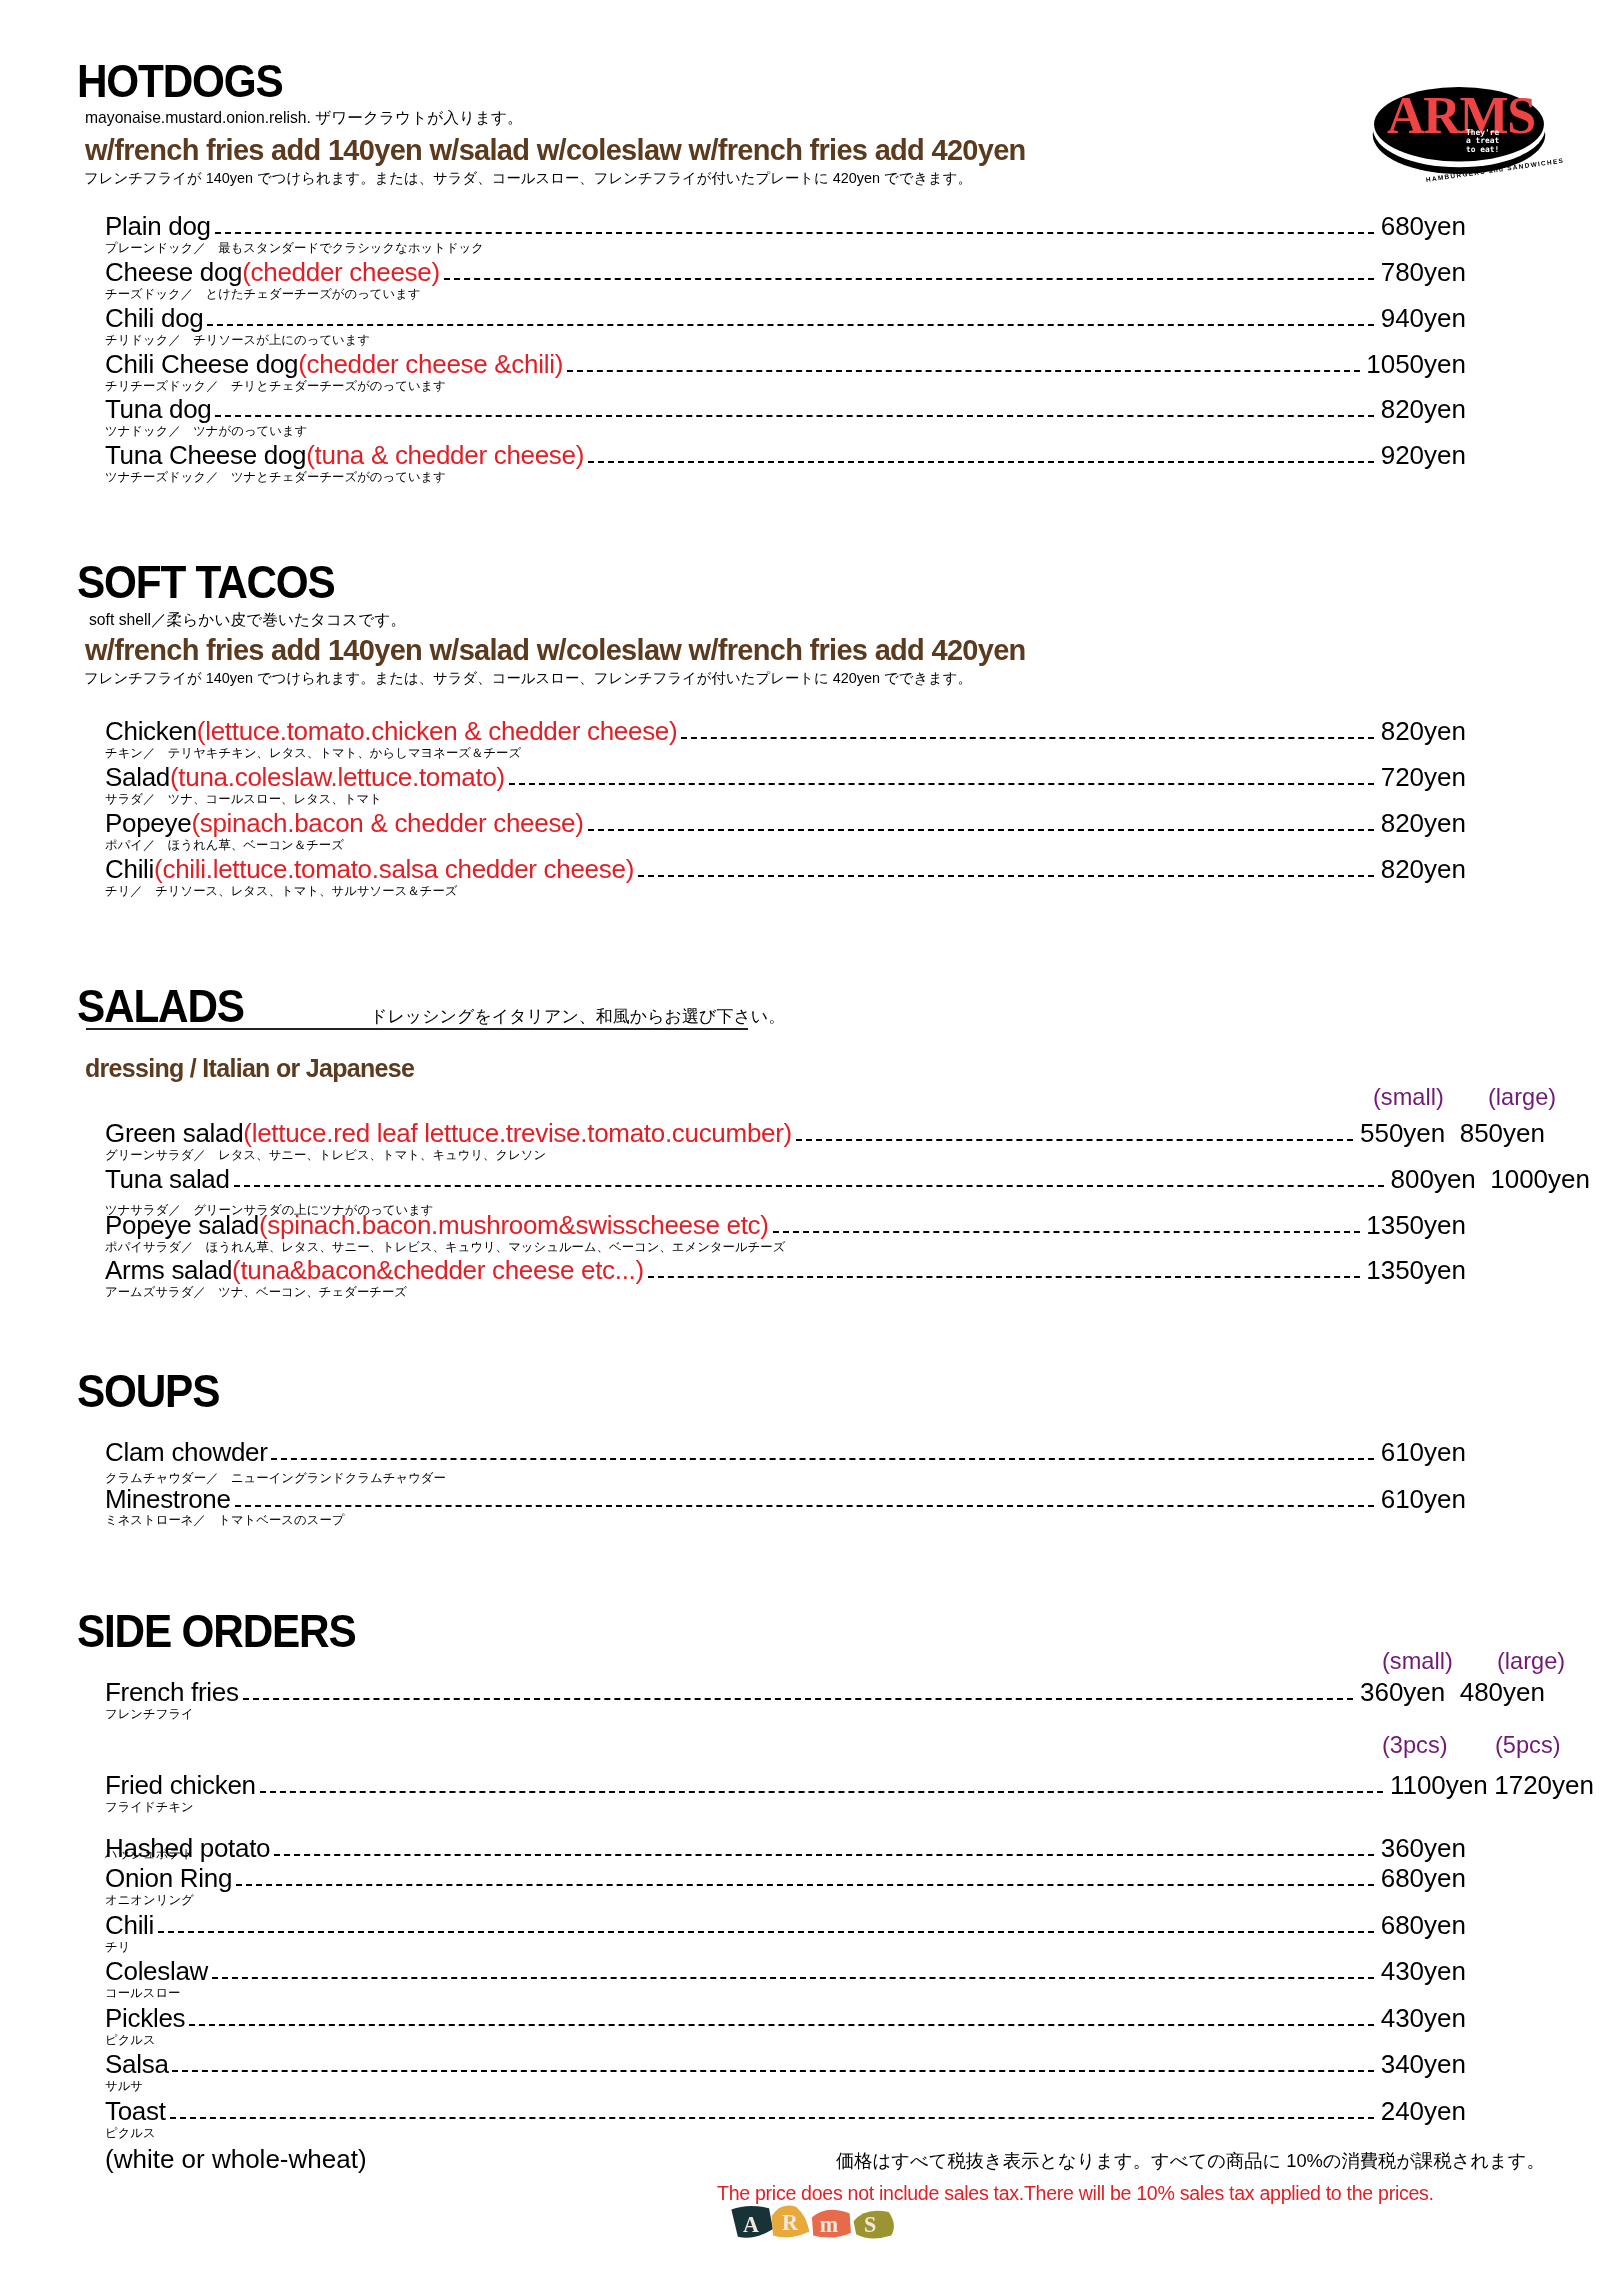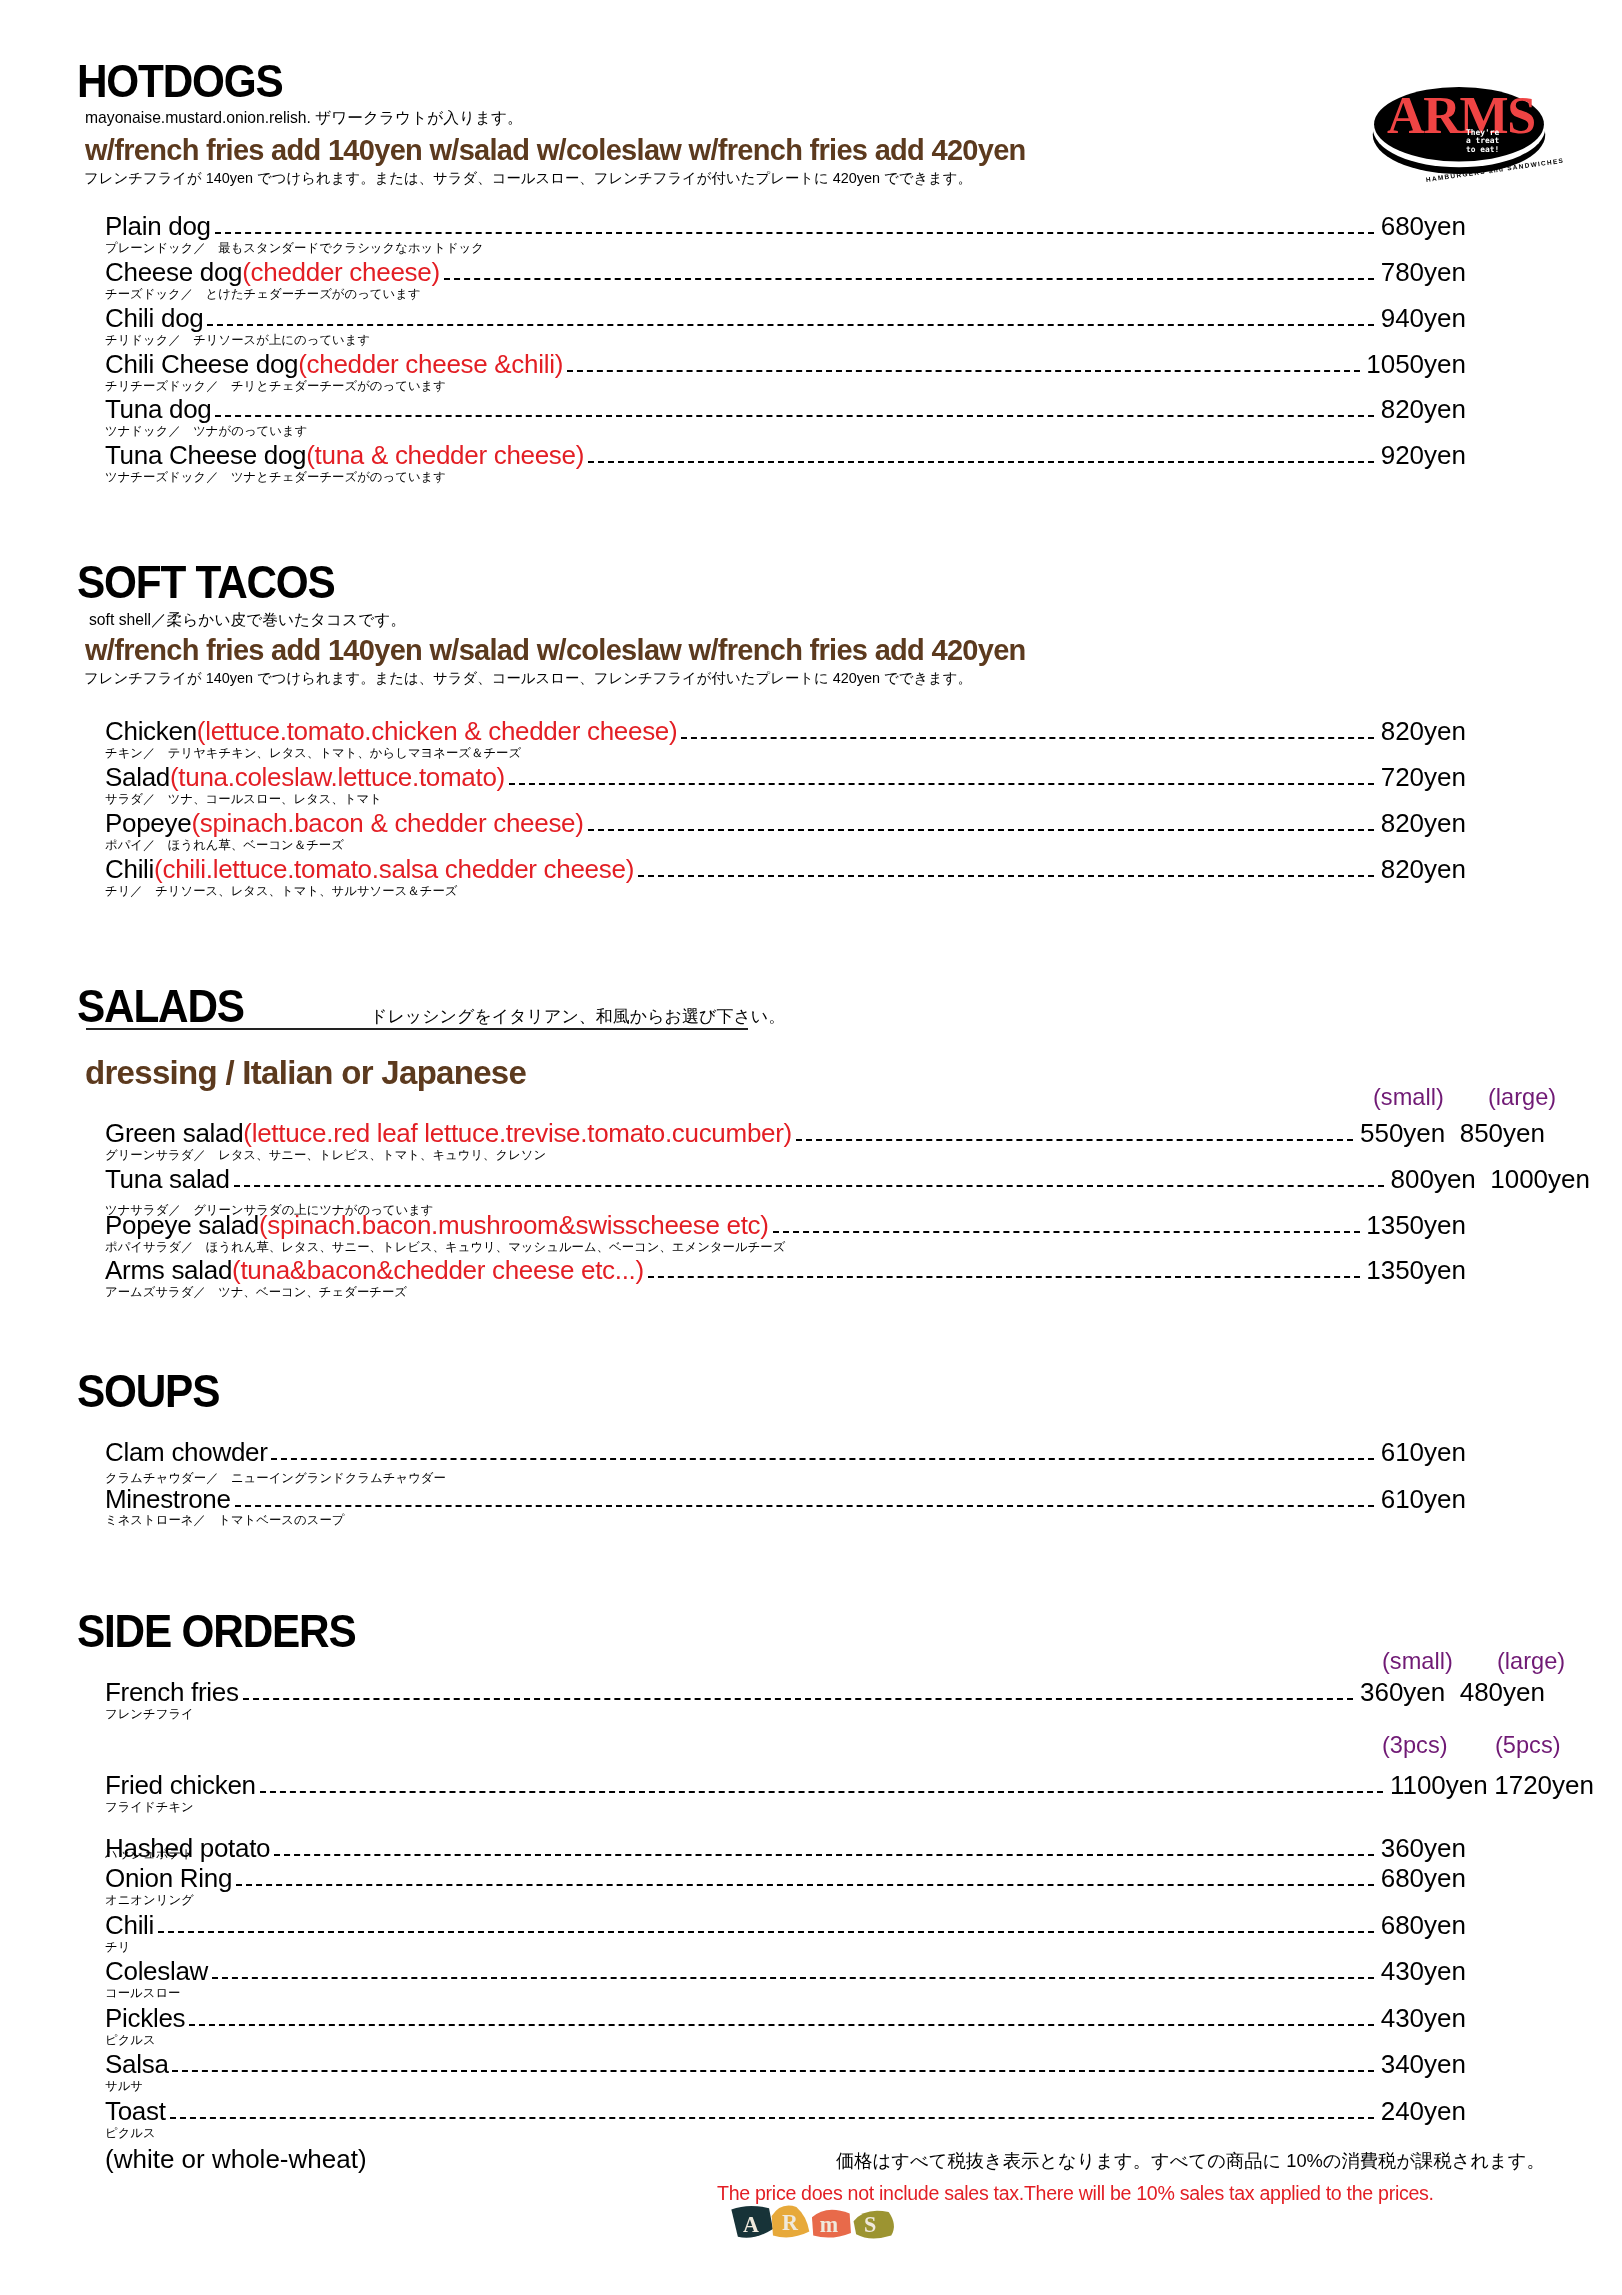--- a/index.html
+++ b/index.html
@@ -160,21 +160,21 @@
     <span class="item-desc">(chili.lettuce.tomato.salsa chedder cheese)</span>
     <span class="leader"></span>
     <span class="price">820yen</span>
   </div>
   <div class="item-jp">チリ／　チリソース、レタス、トマト、サルサソース＆チーズ</div>
 </div>
 
 <div class="section-title" style="top:983px;">SALADS</div>
 <div class="note-small" style="left:370px; top:1008px; font-size:17px;">ドレッシングをイタリアン、和風からお選び下さい。</div>
 <div class="rule" style="left:86px; top:1028px; width:662px;"></div>
-<div class="addon" style="top:1056px; font-size:33px;">dressing / Italian or Japanese</div>
+<div class="addon" style="top:1056px; font-size:25px;">dressing / Italian or Japanese</div>
 
 <div class="size-label" style="left:1373px; top:1086px;">(small)</div>
 <div class="size-label" style="left:1488px; top:1086px;">(large)</div>
 
 <div class="item" style="top:1115px; width:1440px;">
   <div class="item-row" style="width:1440px;">
     <span class="item-name">Green salad</span>
     <span class="item-desc">(lettuce.red leaf lettuce.trevise.tomato.cucumber)</span>
     <span class="leader"></span>
     <span class="price">550yen</span>

